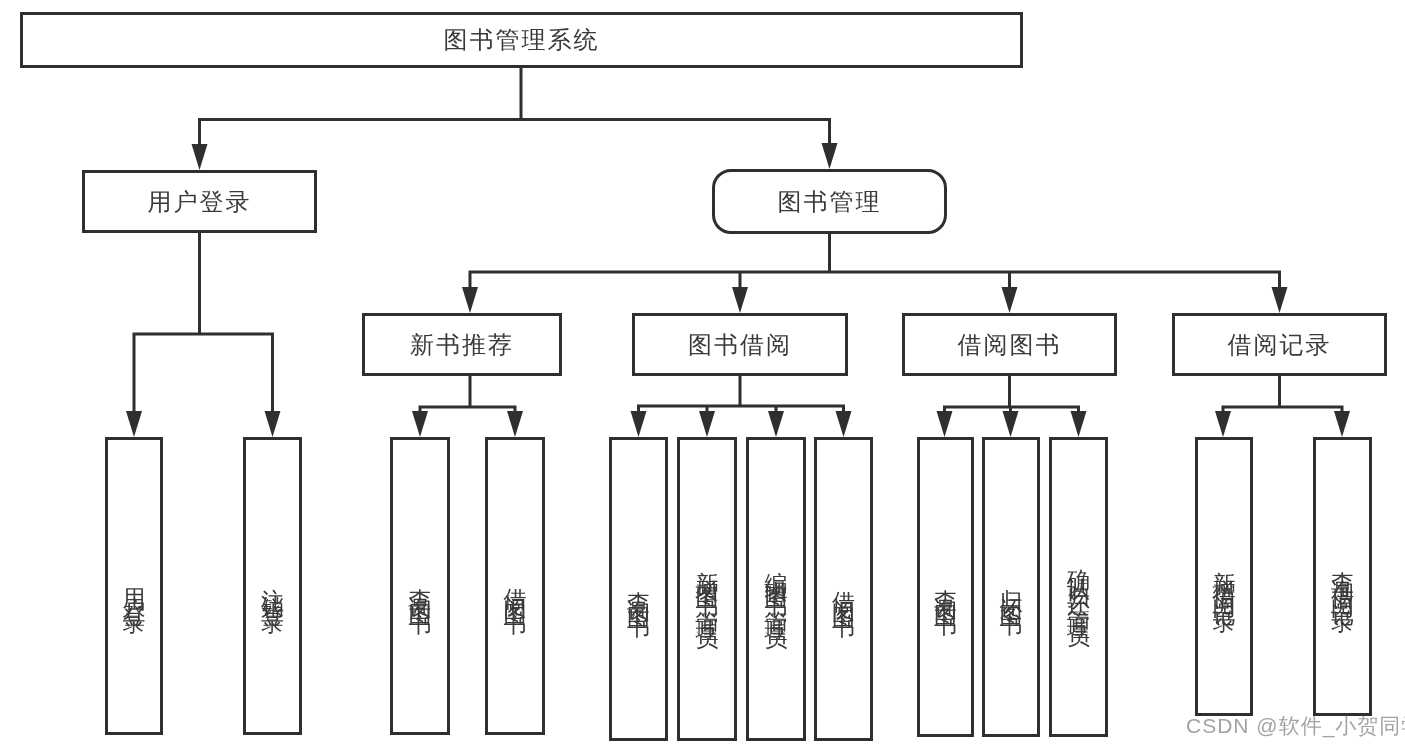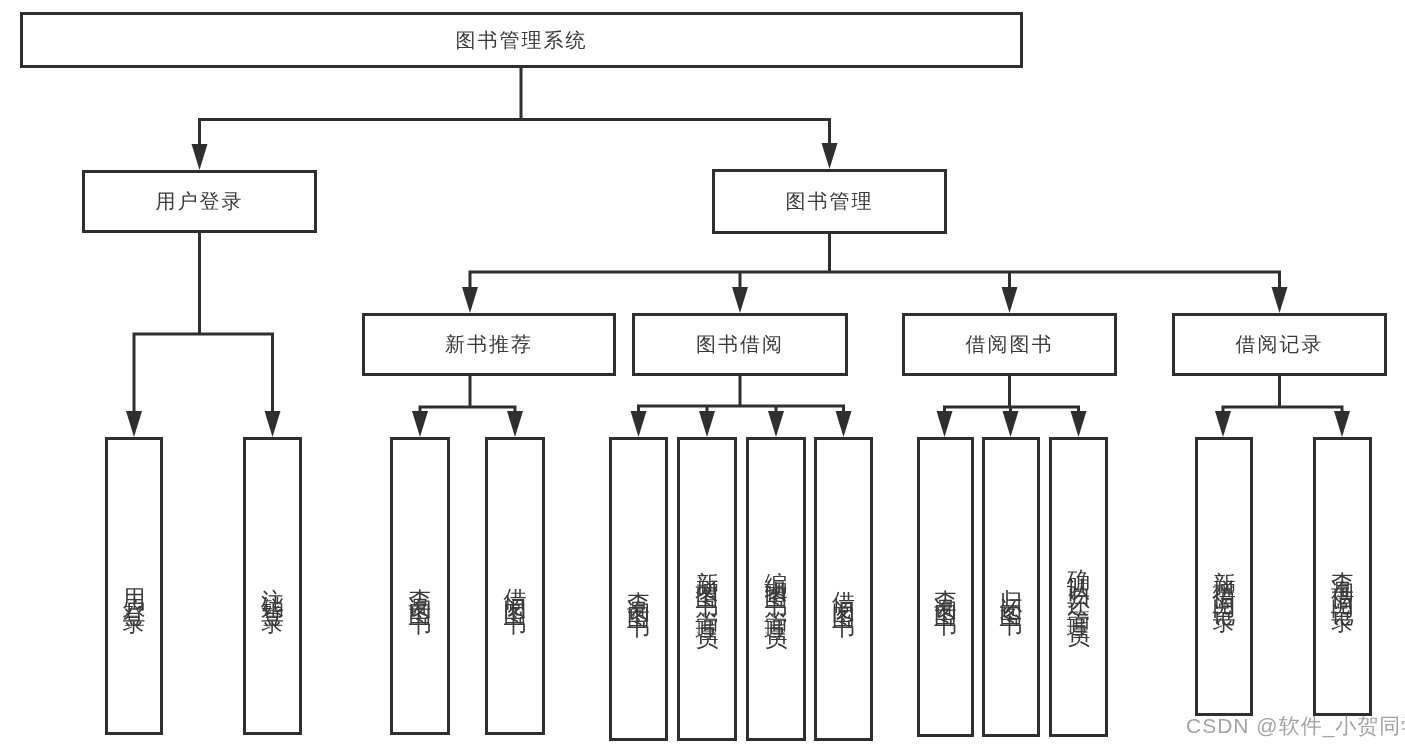--- a/index.html
+++ b/index.html
@@ -26,21 +26,21 @@
     box-sizing: border-box;
     border: 3px solid #2f2f2f;
     background: #ffffff;
     display: flex;
     align-items: center;
     justify-content: center;
     z-index: 1;
     color: #3a3a3a;
   }
   .node.h {
-    font-size: 20px;
+    font-size: 24px;
     letter-spacing: 2px;
     white-space: nowrap;
   }
   .node.v {
     font-size: 23px;
   }
   .node.v .vtext {
     writing-mode: vertical-rl;
     text-orientation: mixed;
     letter-spacing: 8px;
@@ -97,23 +97,23 @@
       <polygon points="1002.5,411 1018.5,411 1010.5,437"></polygon>
       <polygon points="1070.5,411 1086.5,411 1078.5,437"></polygon>
       <polygon points="1215,411 1231,411 1223,437"></polygon>
       <polygon points="1334,411 1350,411 1342,437"></polygon>
     </g>
   </svg>
 
   <div class="node h" style="left:20px; top:12px; width:1003px; height:56px;">图书管理系统</div>
 
   <div class="node h" style="left:82px; top:170px; width:235px; height:63px;">用户登录</div>
-  <div class="node h" style="left:712px; top:169px; width:235px; height:65px;">图书管理</div>
+  <div class="node h" style="left:712px; top:169px; width:235px; height:65px;border-radius:19px;">图书管理</div>
 
-  <div class="node h" style="left:362px; top:313px; width:254px; height:63px;">新书推荐</div>
+  <div class="node h" style="left:362px; top:313px; width:200px; height:63px;">新书推荐</div>
   <div class="node h" style="left:632px; top:313px; width:216px; height:63px;">图书借阅</div>
   <div class="node h" style="left:902px; top:313px; width:215px; height:63px;">借阅图书</div>
   <div class="node h" style="left:1172px; top:313px; width:215px; height:63px;">借阅记录</div>
 
   <div class="node v" style="left:105px; top:437px; width:58px; height:298px;">
     <span class="vtext">用户登录</span>
   </div>
   <div class="node v" style="left:243px; top:437px; width:59px; height:298px;">
     <span class="vtext">注销登录</span>
   </div>

